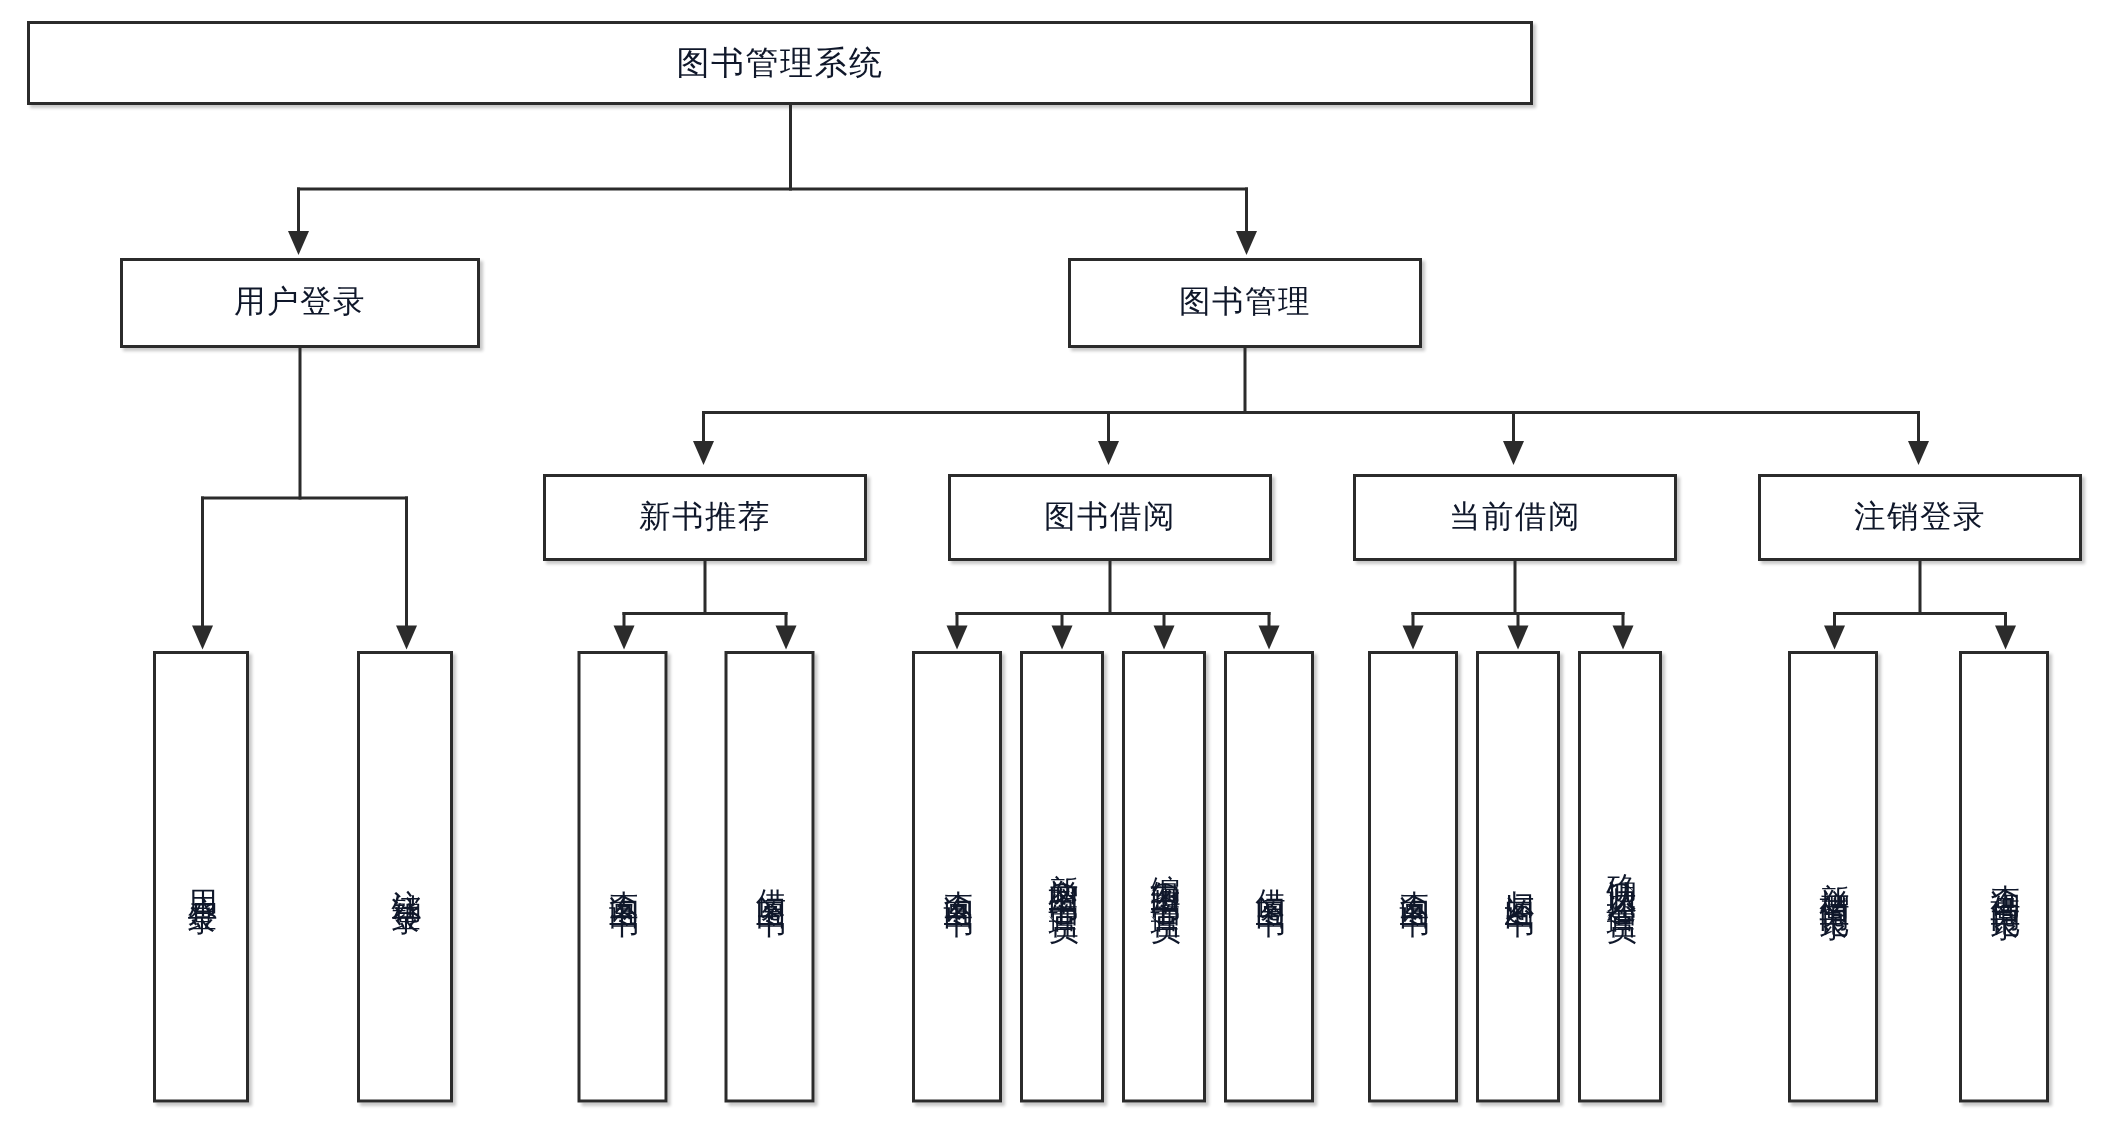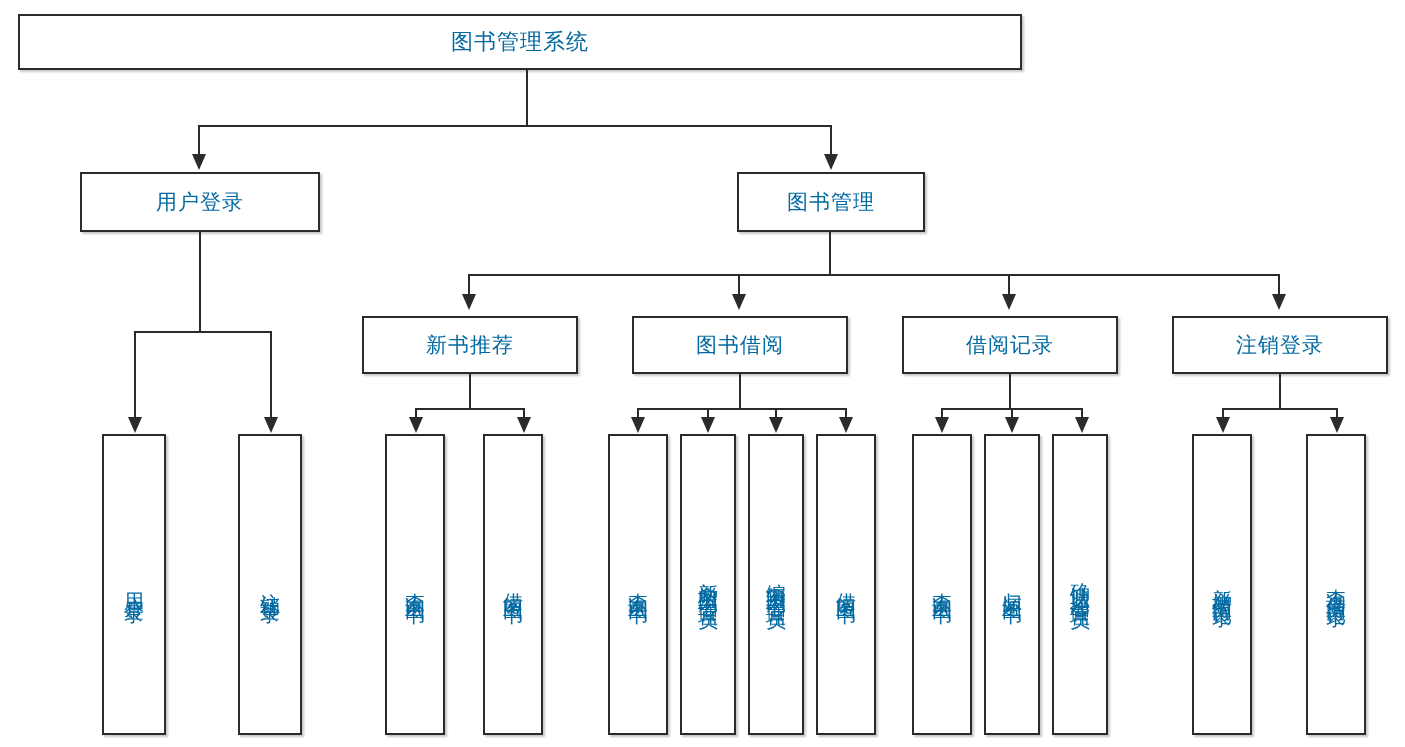--- a/index.html
+++ b/index.html
@@ -21,21 +21,21 @@
   
   .node {
     position: absolute;
     box-sizing: border-box;
     background: #ffffff;
     border: 2px solid #2b2b2b;
     box-shadow: 2px 2px 2px rgba(0,0,0,0.22);
     display: flex;
     align-items: center;
     justify-content: center;
-    color: #0369a1;
+    color: #0f172a;
   }
   .node.h {
     font-size: 21px;
     letter-spacing: 1px;
     line-height: 1.2;
   }
   .node.root {
     font-size: 22px;
   }
   
@@ -95,21 +95,21 @@
 
   <div class="conn vline" style="left:198px; top:125px; width:2px; height:33px;"></div>
   <div class="arrow" style="left:192px; top:154px;"></div>
 
   <div class="conn vline" style="left:830px; top:125px; width:2px; height:33px;"></div>
   <div class="arrow" style="left:824px; top:154px;"></div>
 
   <div class="node h" style="left:80px; top:172px; width:240px; height:60px;">
     <span>用户登录</span>
   </div>
-  <div class="node h" style="left:737px; top:172px; width:188px; height:60px;align-items:center;">
+  <div class="node h" style="left:712px; top:172px; width:236px; height:60px;align-items:center;">
     <span>图书管理</span>
   </div>
 
   <div class="conn vline" style="left:199px; top:232px; width:2px; height:101px;"></div>
   <div class="conn hline" style="left:134px; top:331px; width:138px; height:2px;"></div>
   <div class="conn vline" style="left:134px; top:331px; width:2px; height:89px;"></div>
   <div class="arrow" style="left:128px; top:417px;"></div>
   <div class="conn vline" style="left:270px; top:331px; width:2px; height:89px;"></div>
   <div class="arrow" style="left:264px; top:417px;"></div>
 
@@ -124,21 +124,21 @@
   <div class="conn vline" style="left:1278px; top:274px; width:2px; height:24px;"></div>
   <div class="arrow" style="left:1272px; top:294px;"></div>
 
   <div class="node h" style="left:632px; top:316px; width:216px; height:58px;">
     <span>图书借阅</span>
   </div>
   <div class="node h" style="left:362px; top:316px; width:216px; height:58px;">
     <span>新书推荐</span>
   </div>
   <div class="node h" style="left:902px; top:316px; width:216px; height:58px;">
-    <span>借阅记录</span>
+    <span>当前借阅</span>
   </div>
   <div class="node h" style="left:1172px; top:316px; width:216px; height:58px;">
     <span>注销登录</span>
   </div>
 
   <div class="conn vline" style="left:469px; top:374px; width:2px; height:36px;"></div>
   <div class="conn hline" style="left:415px; top:408px; width:110px; height:2px;"></div>
   <div class="conn vline" style="left:415px; top:408px; width:2px; height:12px;"></div>
   <div class="arrow" style="left:409px; top:417px;"></div>
   <div class="conn vline" style="left:523px; top:408px; width:2px; height:12px;"></div>

